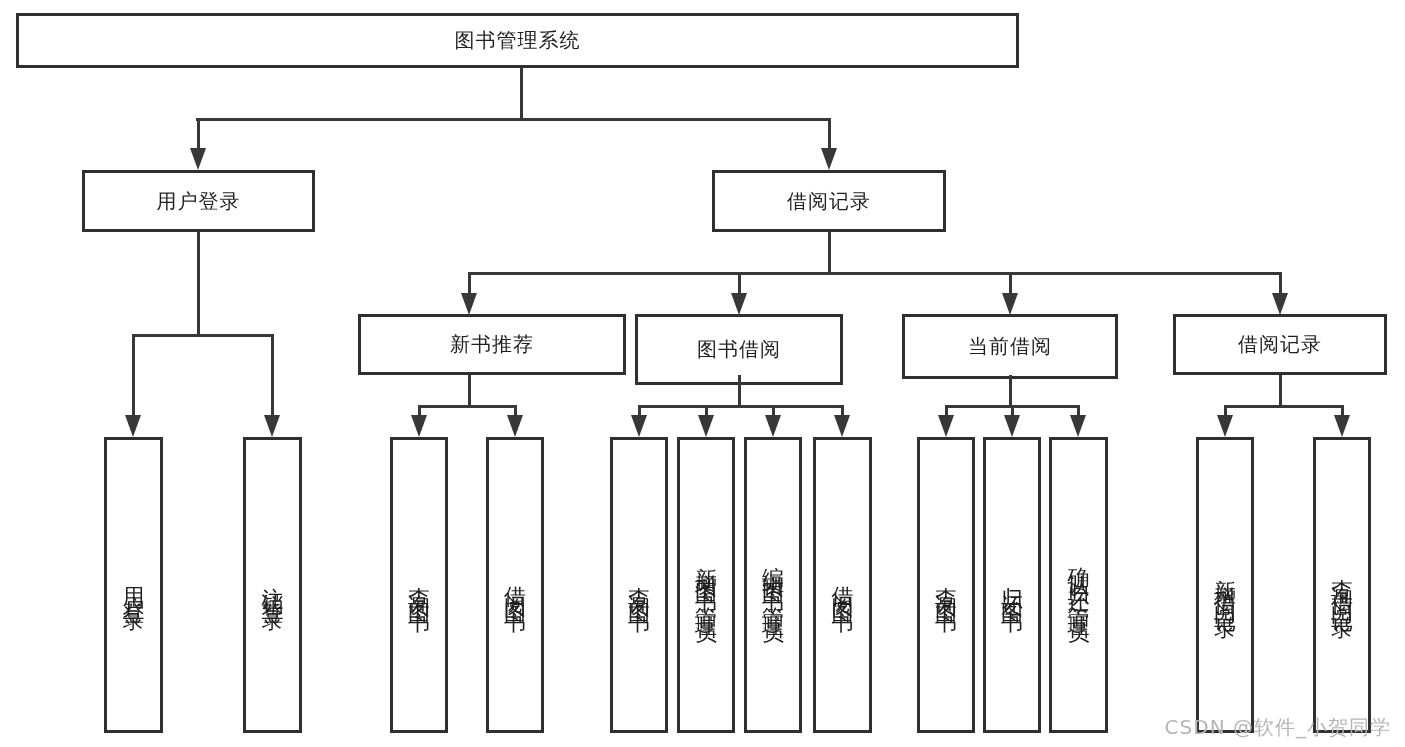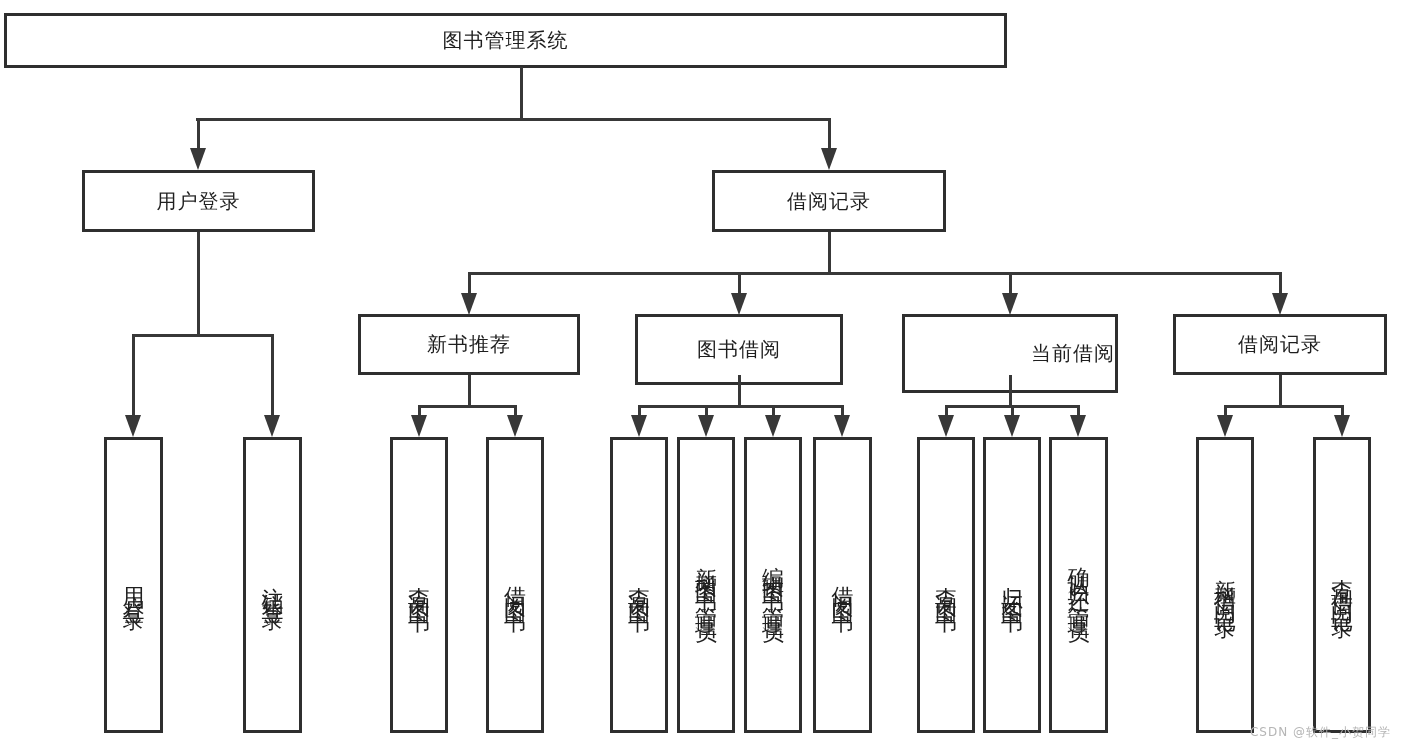--- a/index.html
+++ b/index.html
@@ -35,52 +35,52 @@
   .arrow {
     position:absolute;
     width:0; height:0;
     border-left:8px solid transparent;
     border-right:8px solid transparent;
     border-top:22px solid #383838;
   }
   .watermark {
     position:absolute;
     right:14px; bottom:6px;
-    font-size:12px;
+    font-size:20px;
     color:#b5b5b5;
     letter-spacing:1px;
     white-space:nowrap;
   }
 </style>
 </head>
 <body>
 
 <div id="canvas">
 
-  <div class="box h-label" style="left:4px; top:13px; width:1003px; height:55px;">
+  <div class="box h-label" style="left:16px; top:13px; width:1003px; height:55px;">
     <span>图书管理系统</span>
   </div>
 
   <div class="box h-label" style="left:82px; top:170px; width:233px; height:62px;">
     <span>用户登录</span>
   </div>
 
   <div class="box h-label" style="left:712px; top:170px; width:234px; height:62px;">
     <span>借阅记录</span>
   </div>
 
-  <div class="box h-label" style="left:358px; top:314px; width:222px; height:61px;">
+  <div class="box h-label" style="left:358px; top:314px; width:268px; height:61px;">
     <span>新书推荐</span>
   </div>
 
   <div class="box h-label" style="left:635px; top:314px; width:208px; height:71px;">
     <span>图书借阅</span>
   </div>
 
-  <div class="box h-label" style="left:902px; top:314px; width:216px; height:79px;justify-content:flex-end;">
+  <div class="box h-label" style="left:902px; top:314px; width:216px; height:65px;">
     <span>当前借阅</span>
   </div>
 
   <div class="box h-label" style="left:1173px; top:314px; width:214px; height:61px;">
     <span>借阅记录</span>
   </div>
 
   <div class="box v-label" style="left:104px; top:437px; width:59px; height:296px;">
     <span>用户登录</span>
   </div>

